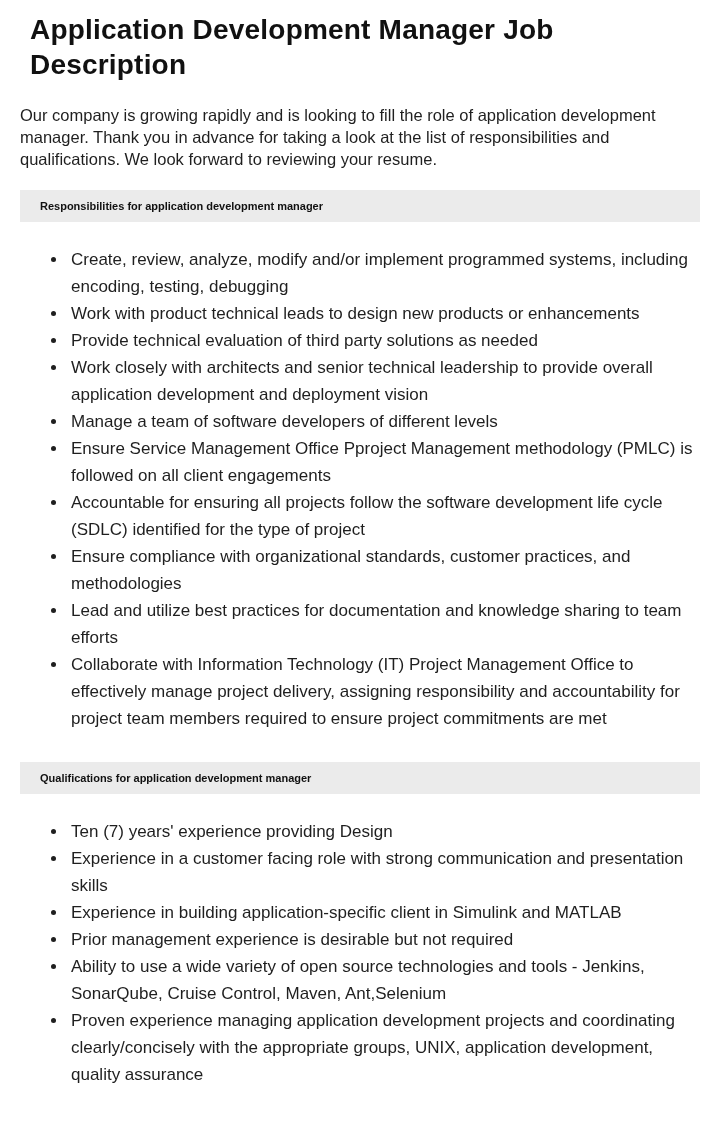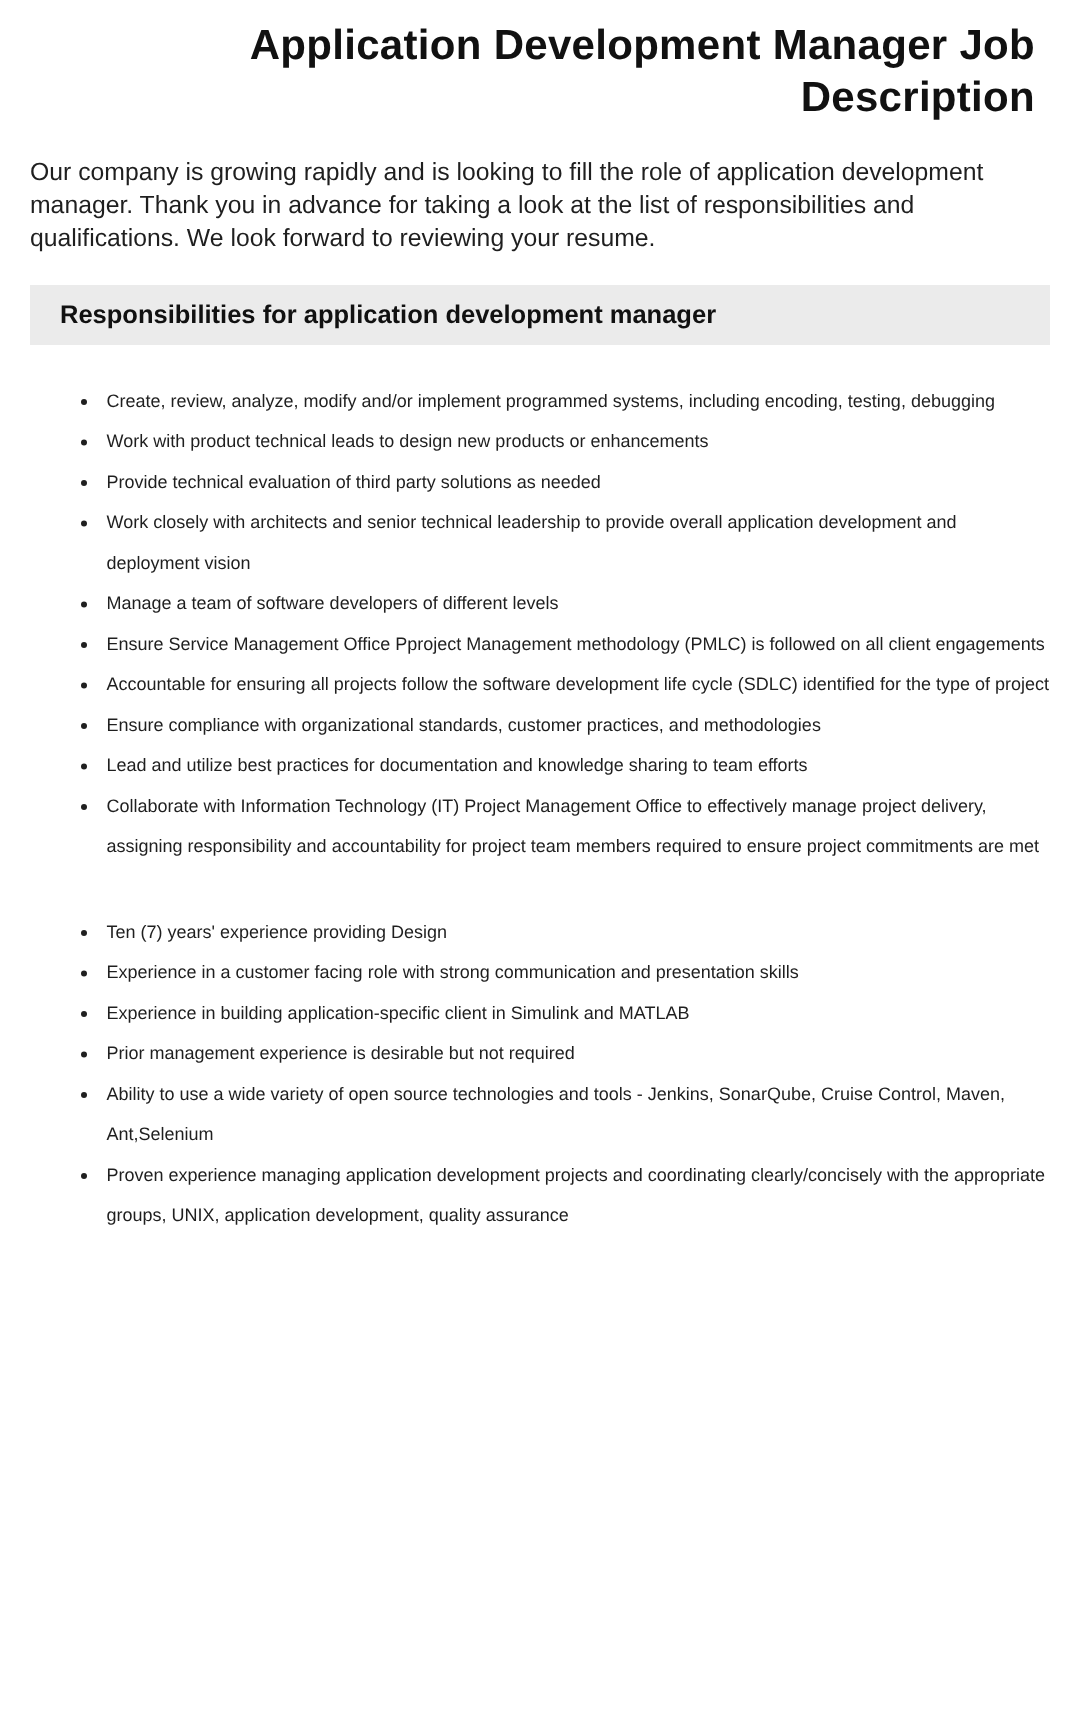--- a/index.html
+++ b/index.html
@@ -20,45 +20,45 @@
     font-family: "Liberation Sans", sans-serif;
     color: var(--text-color);
   }
   .page {
     padding: 6px 20px 30px 20px;
   }
   h1.doc-title {
     font-size: 28px;
     line-height: 35px;
     font-weight: 700;
-    text-align: right;
+    text-align: left;
     color: var(--title-color);
     margin: 6px 10px 22px 10px;
     letter-spacing: 0.2px;
   }
   p.intro {
     font-size: 16.5px;
     line-height: 22px;
     margin: 0 0 20px 0;
   }
   .section-bar {
     background: var(--bar-bg);
     padding: 10px 20px;
     margin: 0;
   }
   .section-bar h2 {
-    font-size: 17px;
+    font-size: 11px;
     font-weight: 700;
     margin: 0;
     color: var(--title-color);
   }
   ul.bullet-list {
     margin: 24px 0 30px 0;
     padding-left: 48px;
-    font-size: 12px;
+    font-size: 17px;
     line-height: 27px;
   }
   ul.bullet-list li {
     padding-left: 3px;
   }
   ul.bullet-list li::marker {
     color: var(--text-color);
   }
 </style>
 </head>
@@ -80,20 +80,23 @@
     <li>Provide technical evaluation of third party solutions as needed</li>
     <li>Work closely with architects and senior technical leadership to provide overall application development and deployment vision</li>
     <li>Manage a team of software developers of different levels</li>
     <li>Ensure Service Management Office Pproject Management methodology (PMLC) is followed on all client engagements</li>
     <li>Accountable for ensuring all projects follow the software development life cycle (SDLC) identified for the type of project</li>
     <li>Ensure compliance with organizational standards, customer practices, and methodologies</li>
     <li>Lead and utilize best practices for documentation and knowledge sharing to team efforts</li>
     <li>Collaborate with Information Technology (IT) Project Management Office to effectively manage project delivery, assigning responsibility and accountability for project team members required to ensure project commitments are met</li>
   </ul>
 
+  <div class="section-bar">
+    <h2>Qualifications for application development manager</h2>
+  </div>
 
   <ul class="bullet-list">
     <li>Ten (7) years' experience providing Design</li>
     <li>Experience in a customer facing role with strong communication and presentation skills</li>
     <li>Experience in building application-specific client in Simulink and MATLAB</li>
     <li>Prior management experience is desirable but not required</li>
     <li>Ability to use a wide variety of open source technologies and tools - Jenkins, SonarQube, Cruise Control, Maven, Ant,Selenium</li>
     <li>Proven experience managing application development projects and coordinating clearly/concisely with the appropriate groups, UNIX, application development, quality assurance</li>
   </ul>
 

